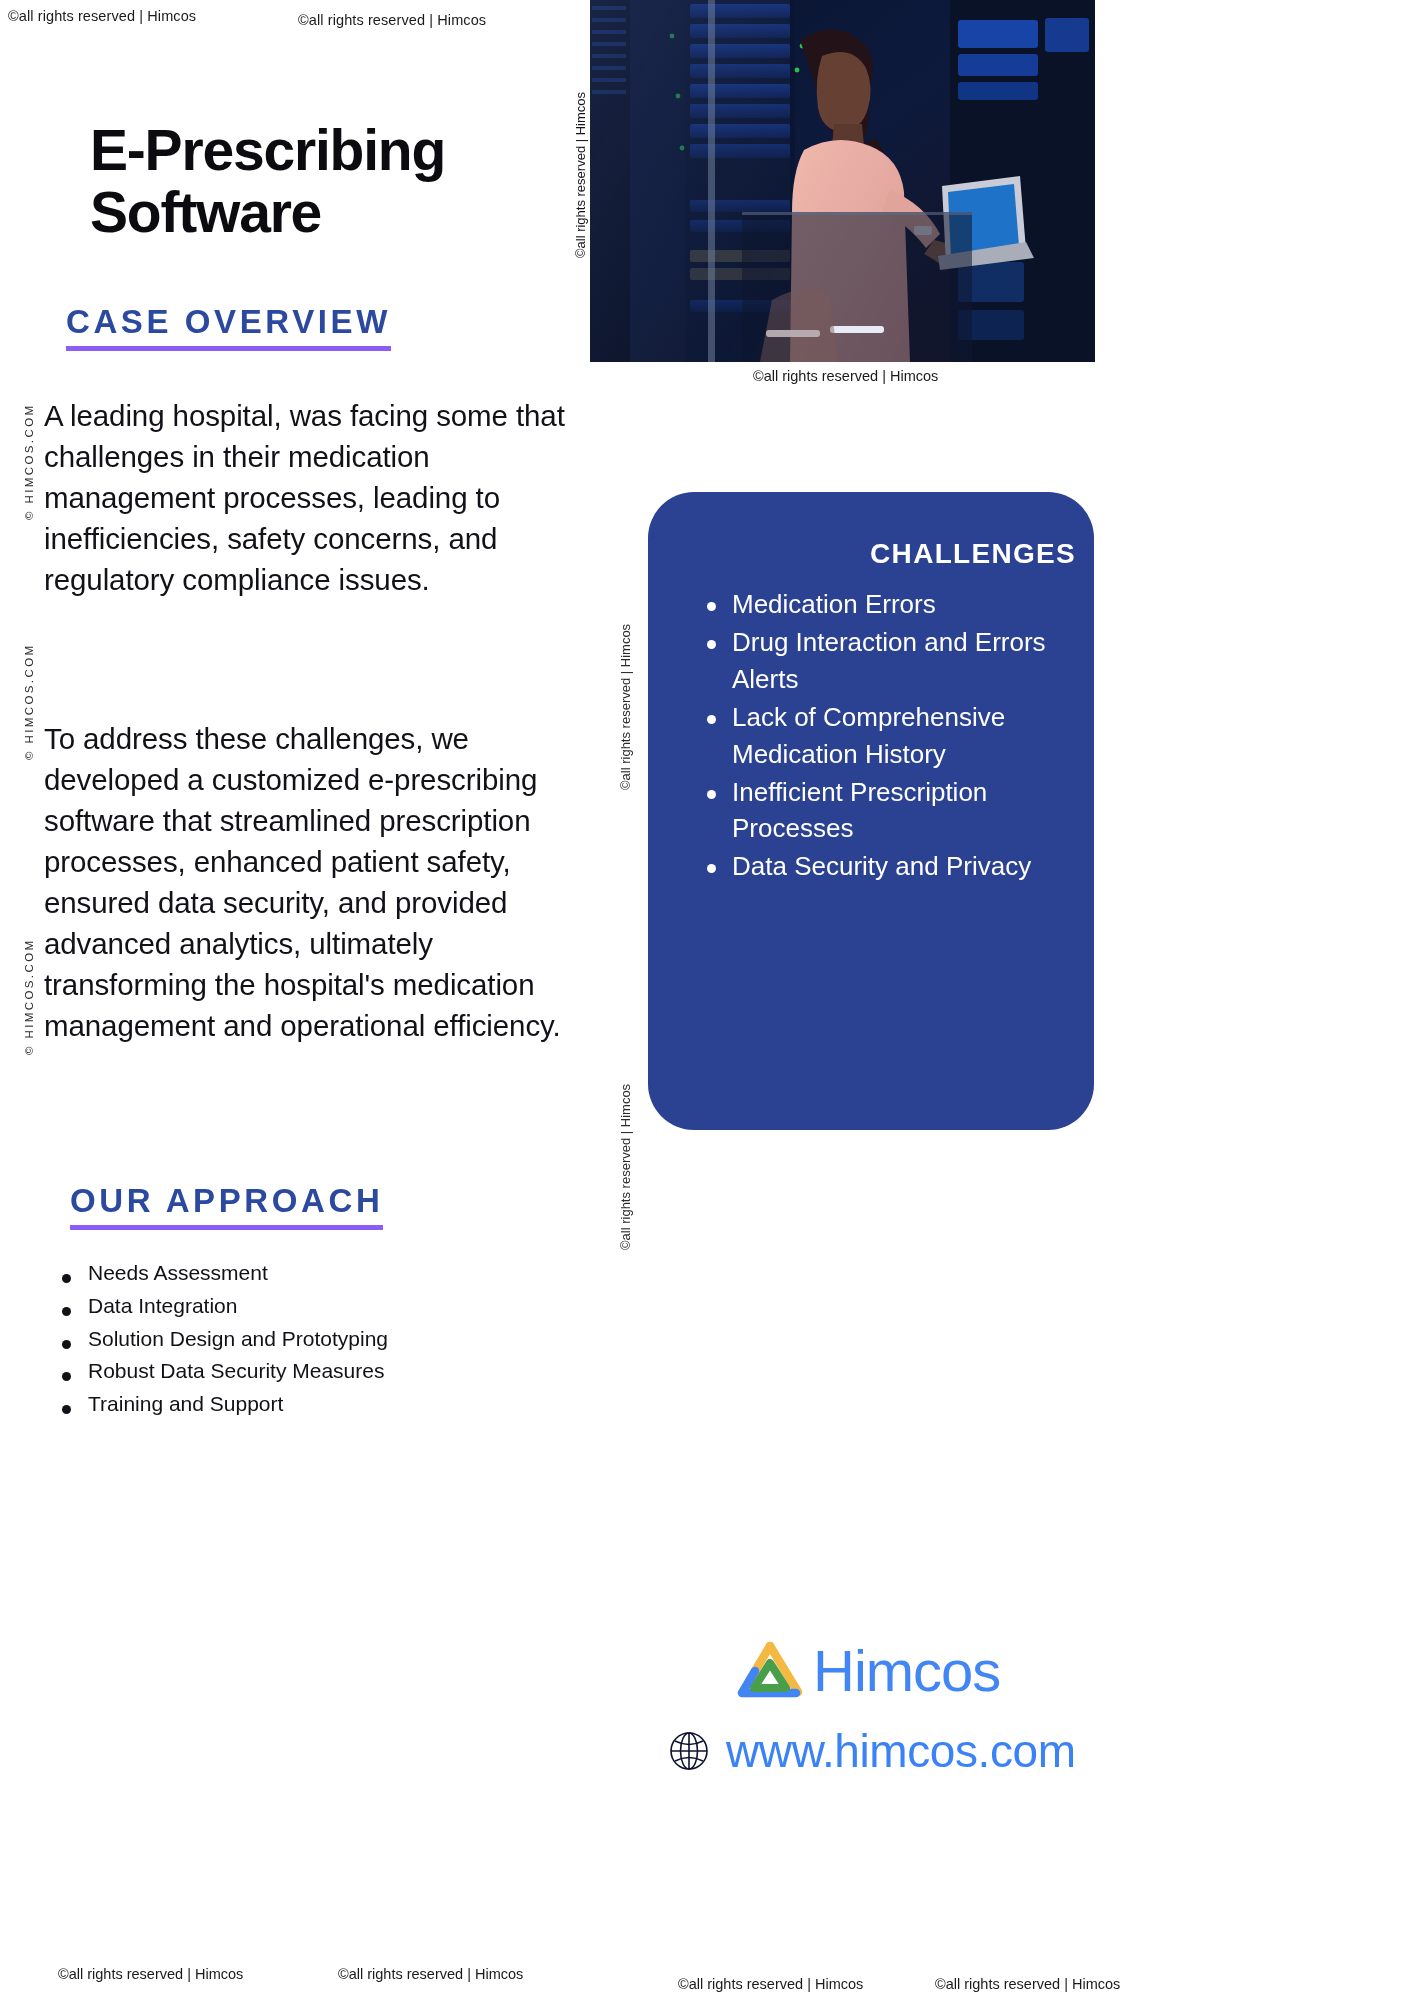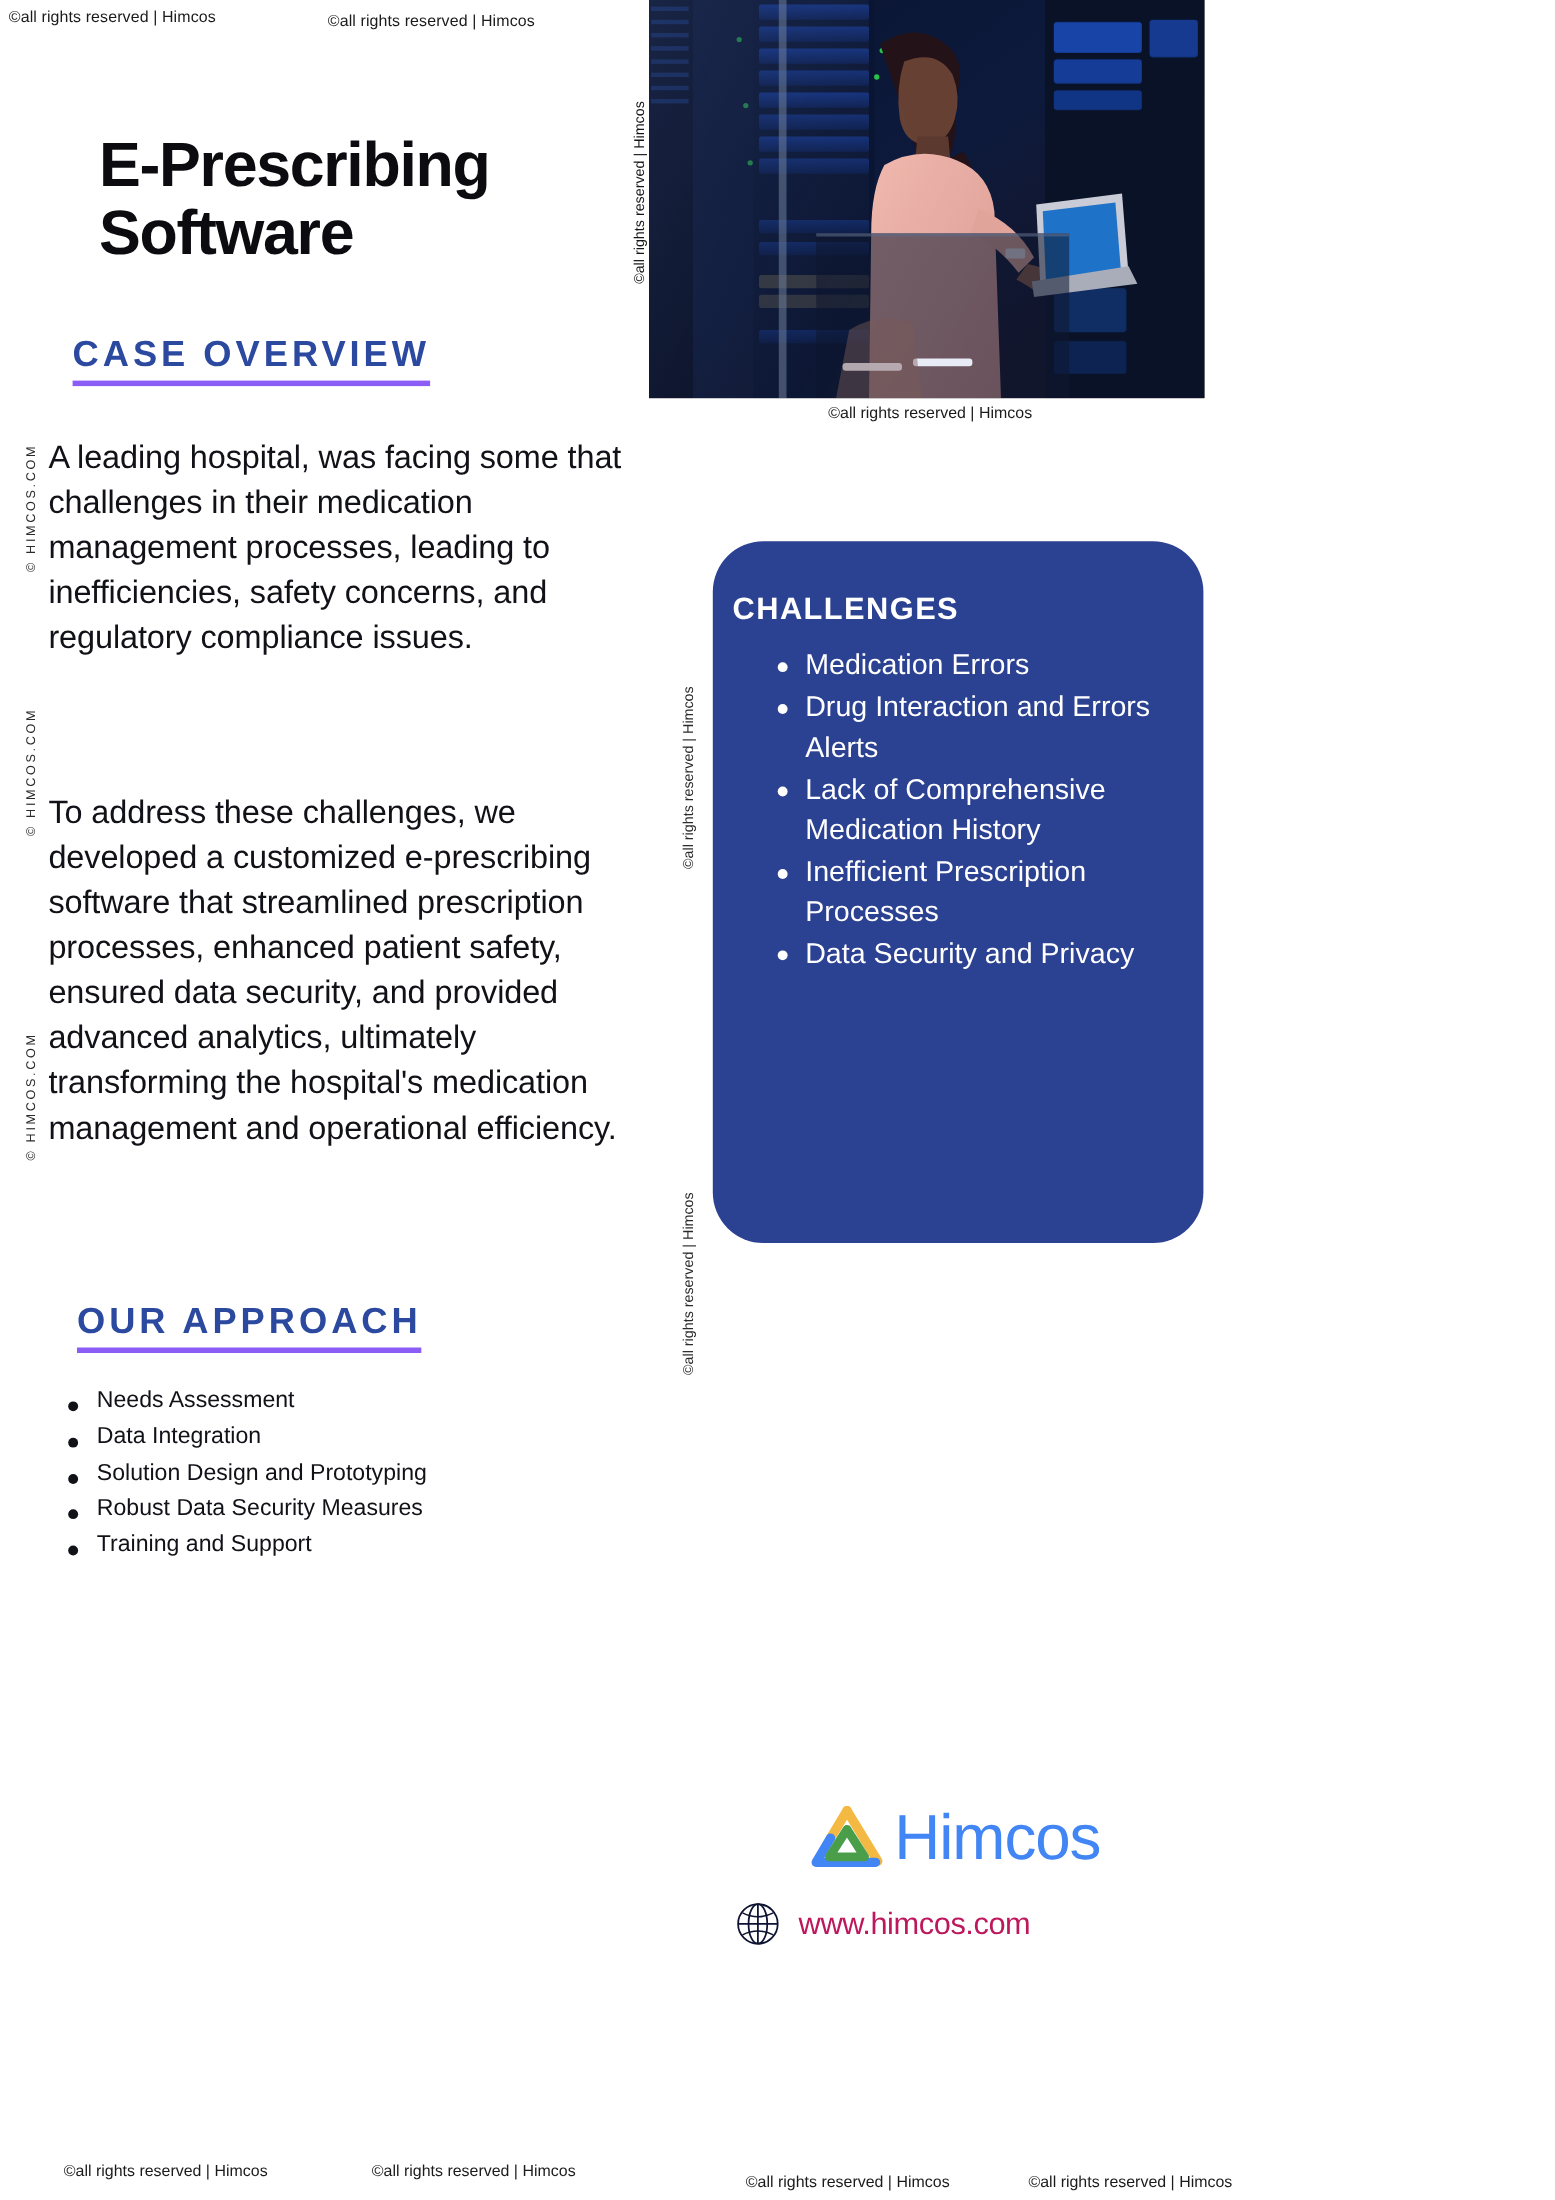--- a/index.html
+++ b/index.html
@@ -165,21 +165,21 @@
     left: 648px;
     top: 492px;
     width: 446px;
     height: 638px;
     background: #2b4191;
     border-radius: 46px;
     box-sizing: border-box;
     padding: 46px 18px 0 18px;
   }
   .challenges-title {
-    text-align: left;
+    text-align: right;
     color: #ffffff;
     font-size: 28px;
     font-weight: 800;
     letter-spacing: 1.3px;
     margin: 0 0 16px 0;
   }
   .challenges-list {
     margin: 0;
     padding: 0 0 0 66px;
     list-style: none;
@@ -224,22 +224,22 @@
   .site {
     position: absolute;
     left: 668px;
     top: 1728px;
     display: flex;
     align-items: center;
     gap: 16px;
   }
   .globe { width: 42px; height: 42px; display: block; }
   .site-url {
-    font-size: 28px;
-    color: #be185d;
+    font-size: 46px;
+    color: #3b82f6;
     letter-spacing: -0.4px;
     line-height: 1;
   }
 </style>
 </head>
 <body>
 
 <div class="hero">
   <svg class="hero-svg" viewBox="0 0 505 362" preserveAspectRatio="none">
     <defs>

